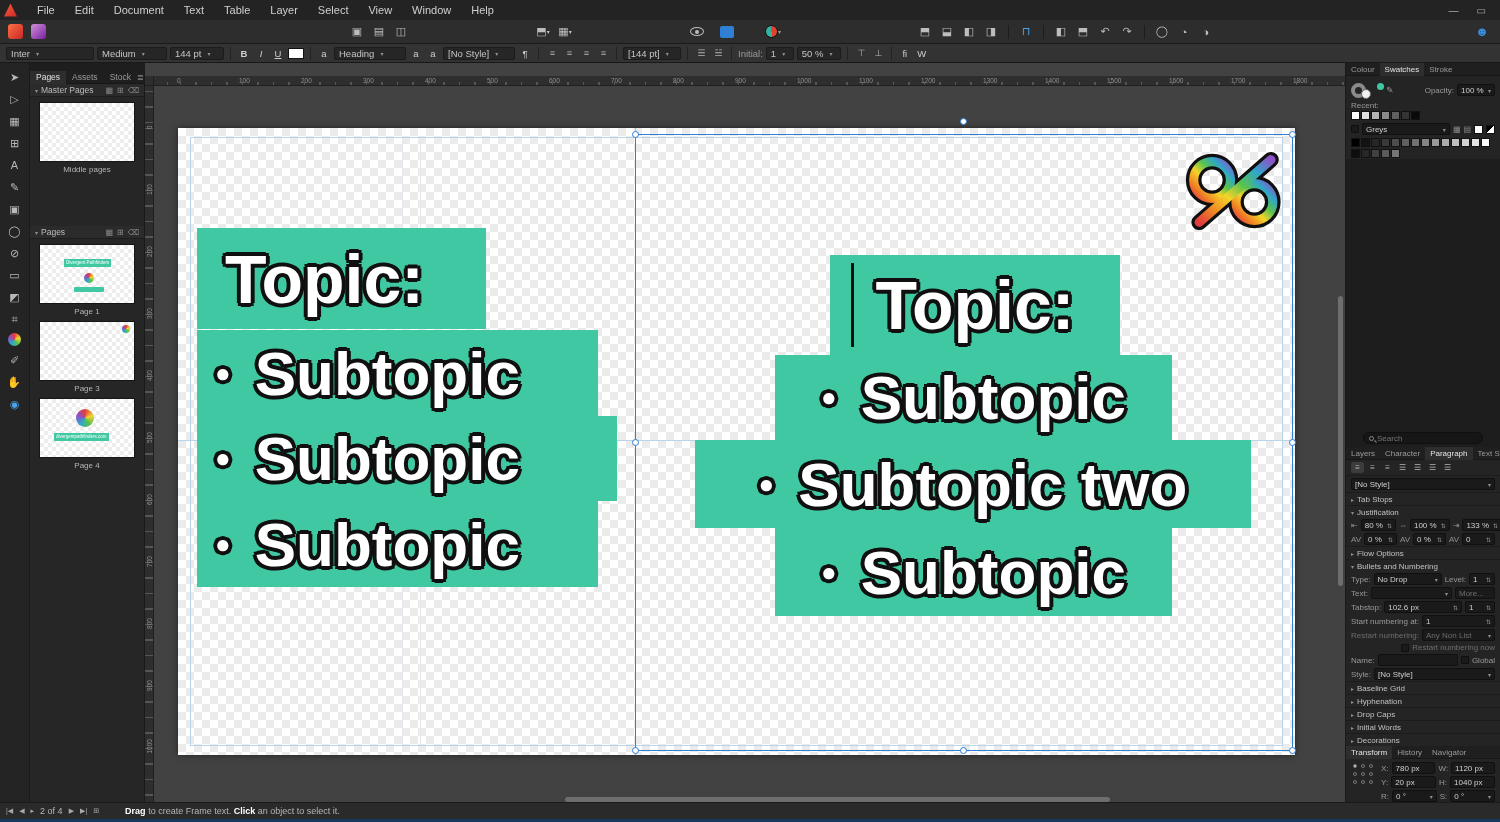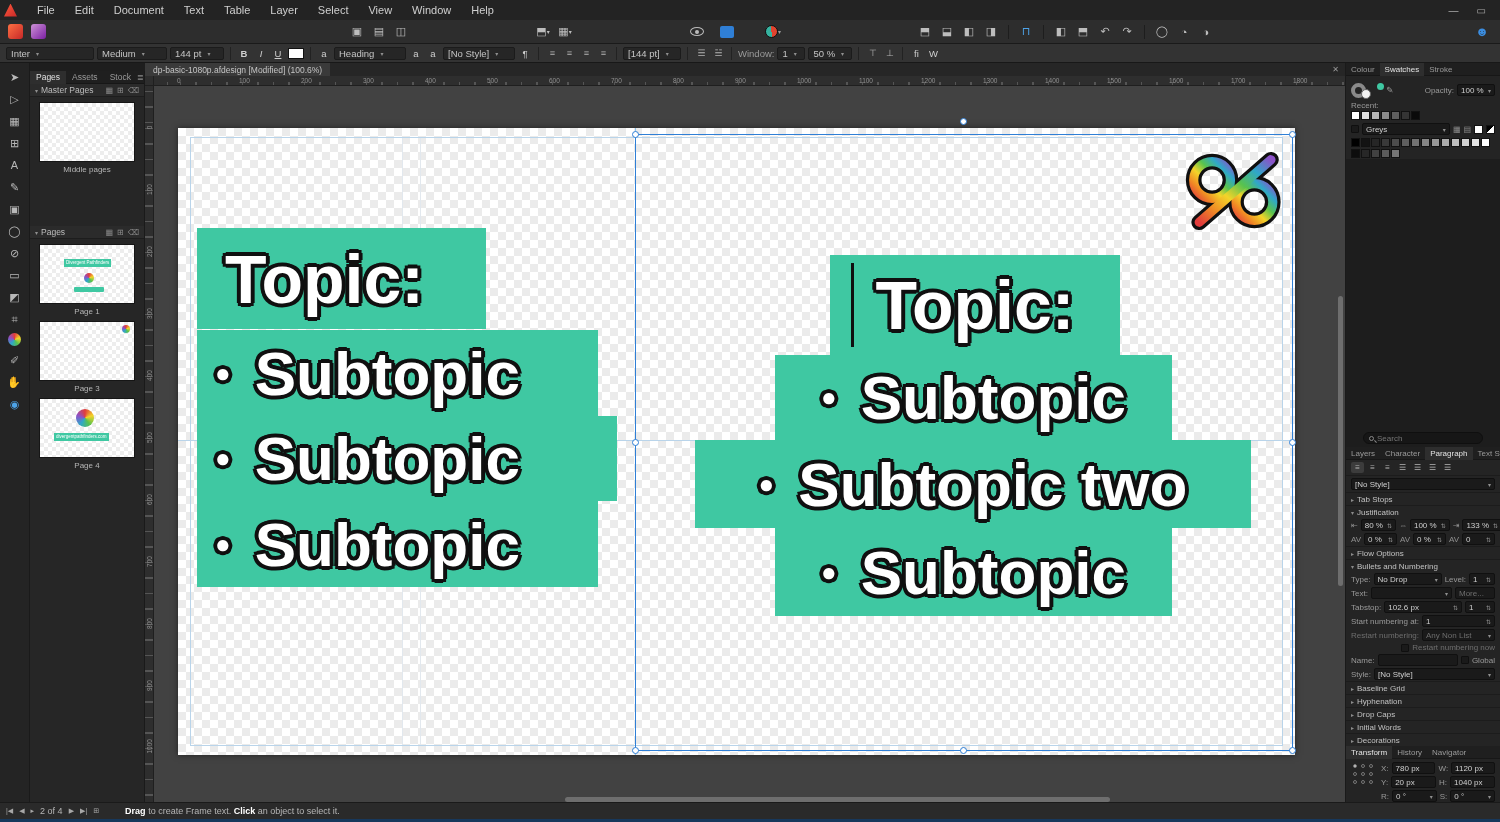--- a/index.html
+++ b/index.html
@@ -262,21 +262,21 @@
     <span class="cbtn alic">≡</span>
     <span class="cbtn alic">≡</span>
     <span class="csp"></span>
     <span class="dd" style="width:58px">
         <span>[144 pt]</span>
       </span>
     <span class="csp"></span>
     <span class="cbtn alic">☰</span>
     <span class="cbtn alic">☱</span>
     <span class="csp"></span>
-    <span class="rlabel">Window:</span>
+    <span class="rlabel">Initial:</span>
     <span class="dd" style="width:28px">
         <span>1</span>
       </span>
     <span class="dd" style="width:44px">
         <span>50 %</span>
       </span>
     <span class="csp"></span>
     <span class="cbtn alic">⊤</span>
     <span class="cbtn alic">⊥</span>
     <span class="csp"></span>
@@ -350,26 +350,20 @@
     <div class="thumbwrap">
       <div class="thumb">
         <div class="minilogo" style="left:36px;top:10px;width:18px;height:18px"></div>
         <div class="minitext" style="left:14px;top:34px">divergentpathfinders.com</div>
       </div>
       <div class="thumb-label">Page 4</div>
     </div>
   </div>
 
   <div id="docarea">
-    <div id="doctab">
-      <div class="dtab">
-          <span>dp-basic-1080p.afdesign [Modified] (100.6%)</span>
-        </div>
-      <span class="dclose">✕</span>
-    </div>
     <div id="corner"></div>
     <div id="rulerh">
         <span class="rlh" style="left: 23px;">0</span>
         <span class="rlh" style="left: 85px;">100</span>
         <span class="rlh" style="left: 147px;">200</span>
         <span class="rlh" style="left: 209px;">300</span>
         <span class="rlh" style="left: 271px;">400</span>
         <span class="rlh" style="left: 333px;">500</span>
         <span class="rlh" style="left: 395px;">600</span>
         <span class="rlh" style="left: 457px;">700</span>

